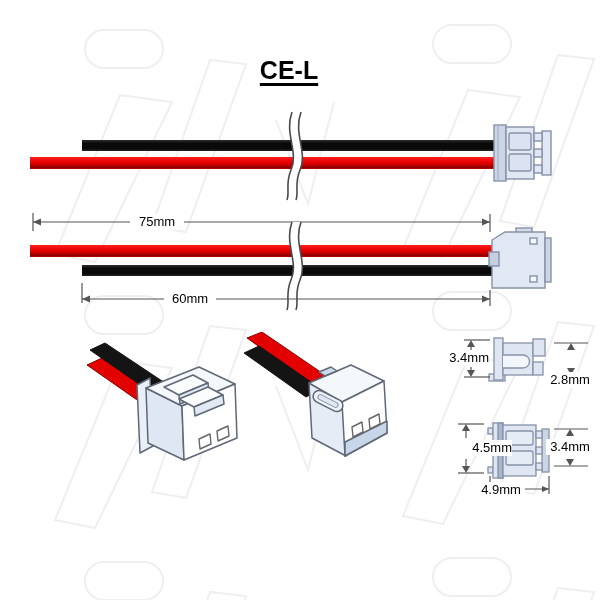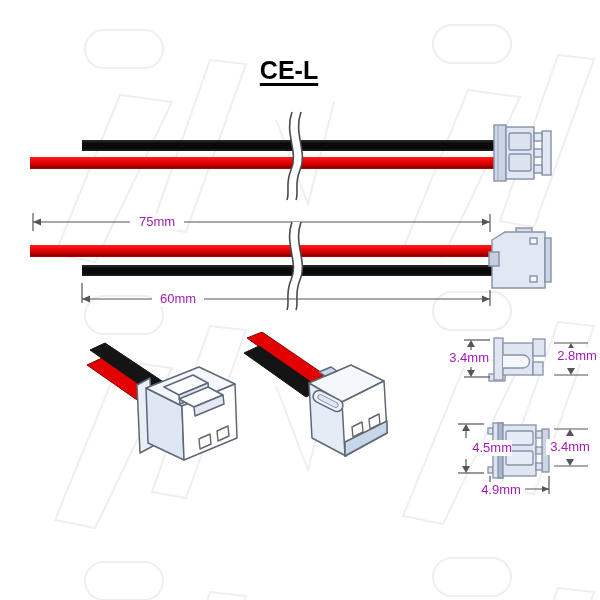--- a/index.html
+++ b/index.html
@@ -12,21 +12,21 @@
     position:absolute;left:0;top:56px;width:578px;text-align:center;
     font-size:25px;font-weight:bold;color:#000;z-index:3;
     text-decoration:underline;text-decoration-thickness:3px;text-underline-offset:4px;
   }
   .wire{position:absolute;z-index:1;}
   .wire-black{height:11px;background:linear-gradient(180deg,#2e2e2e 0%,#0a0a0a 30%,#0a0a0a 78%,#242424 100%);}
   .wire-red{height:12px;background:linear-gradient(180deg,#ff1f1f 0%,#e60000 45%,#c30000 68%,#8a0000 86%,#c00000 100%);}
   .gfx{position:absolute;z-index:2;}
   .dim-label{
     position:absolute;z-index:3;height:16px;line-height:16px;
-    font-size:13px;color:#a21caf;background:#fff;text-align:center;
+    font-size:13px;color:#000000;background:#fff;text-align:center;
   }
   .dim-label.right{text-align:right;}
 </style>
 </head>
 <body>
 
 <div class="canvas">
 
   <svg class="watermark" width="600" height="600" viewBox="0 0 600 600">
     <defs>
@@ -103,21 +103,21 @@
 
   <svg class="gfx" style="left:78px;top:280px" width="420" height="28" viewBox="0 0 420 28">
     <g stroke="#555" stroke-width="1.2">
       <line x1="4" y1="3" x2="4" y2="23"></line>
       <line x1="412" y1="10" x2="412" y2="26"></line>
       <line x1="4" y1="19" x2="412" y2="19"></line>
     </g>
     <polygon points="4,19 12,15.5 12,22.5" fill="#555"></polygon>
     <polygon points="412,19 404,15.5 404,22.5" fill="#555"></polygon>
   </svg>
-  <div class="dim-label" style="left:152px;top:291px;width:52px;">60mm</div>
+  <div class="dim-label" style="left:164px;top:291px;width:52px;">60mm</div>
 
   <svg class="gfx" style="left:80px;top:342px" width="160" height="130" viewBox="0 0 160 130">
     <g stroke-linejoin="round">
       <polygon points="7,23 22,16 85,59 70,67" fill="#e30000" stroke="#8a0000" stroke-width="1"></polygon>
       <polygon points="10,8 25,1 91,45 76,54" fill="#141414" stroke="#141414" stroke-width="1"></polygon>
       <g stroke="#5e6876" stroke-width="1.5">
         <polygon points="57,43 70,36 73,104 60,111" fill="#e9eef7"></polygon>
         <polygon points="66,46 102,64 104,118 68,101" fill="#dfe7f2"></polygon>
         <polygon points="66,46 119,25 155,42 102,64" fill="#f4f7fb"></polygon>
         <polygon points="102,64 155,42 157,96 104,118" fill="#ffffff"></polygon>
@@ -173,21 +173,21 @@
   <div class="dim-label right" style="left:445px;top:350px;width:44px;">3.4mm</div>
 
   <svg class="gfx" style="left:552px;top:339px" width="40" height="40" viewBox="0 0 40 40">
     <g stroke="#555" stroke-width="1.2">
       <line x1="2" y1="4" x2="36" y2="4"></line>
       <line x1="2" y1="36" x2="36" y2="36"></line>
     </g>
     <polygon points="19,4 15,11 23,11" fill="#555"></polygon>
     <polygon points="19,36 15,29 23,29" fill="#555"></polygon>
   </svg>
-  <div class="dim-label" style="left:546px;top:348px;width:48px;margin-left:7px;">2.8mm</div>
+  <div class="dim-label" style="left:546px;top:372px;width:48px;">2.8mm</div>
 
   <svg class="gfx" style="left:486px;top:420px" width="70" height="62" viewBox="0 0 70 62">
     <g fill="#dfe6f2" stroke="#8692a8" stroke-width="1.3">
       <rect x="2" y="8" width="5" height="6"></rect>
       <rect x="2" y="28" width="5" height="6"></rect>
       <rect x="2" y="47" width="5" height="6"></rect>
       <rect x="7" y="3" width="10" height="55"></rect>
       <rect x="12" y="3" width="5" height="55" fill="#aab6cc"></rect>
       <rect x="17" y="5" width="33" height="51"></rect>
       <rect x="20" y="11" width="27" height="14" rx="2" fill="#e6ecf5"></rect>

